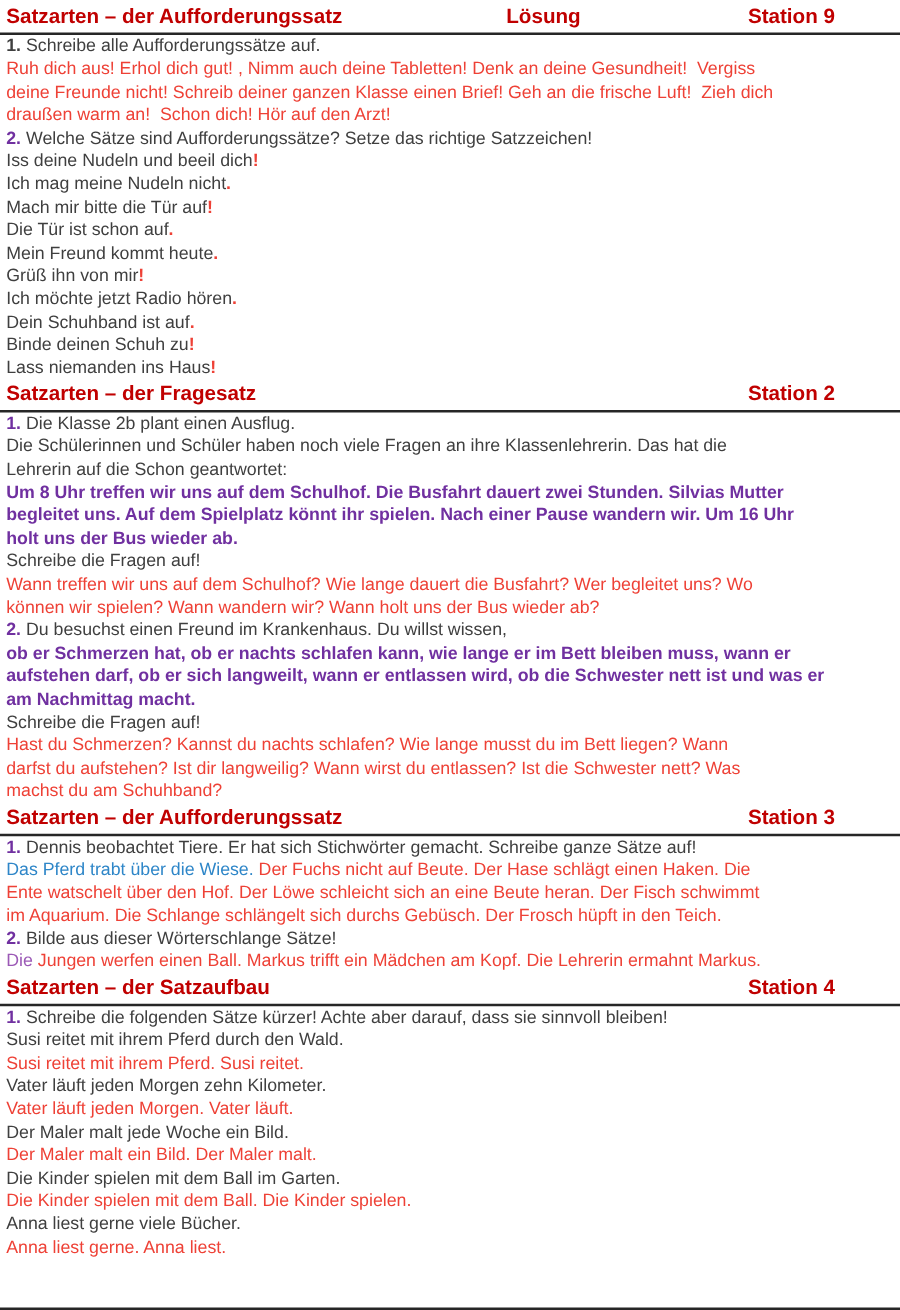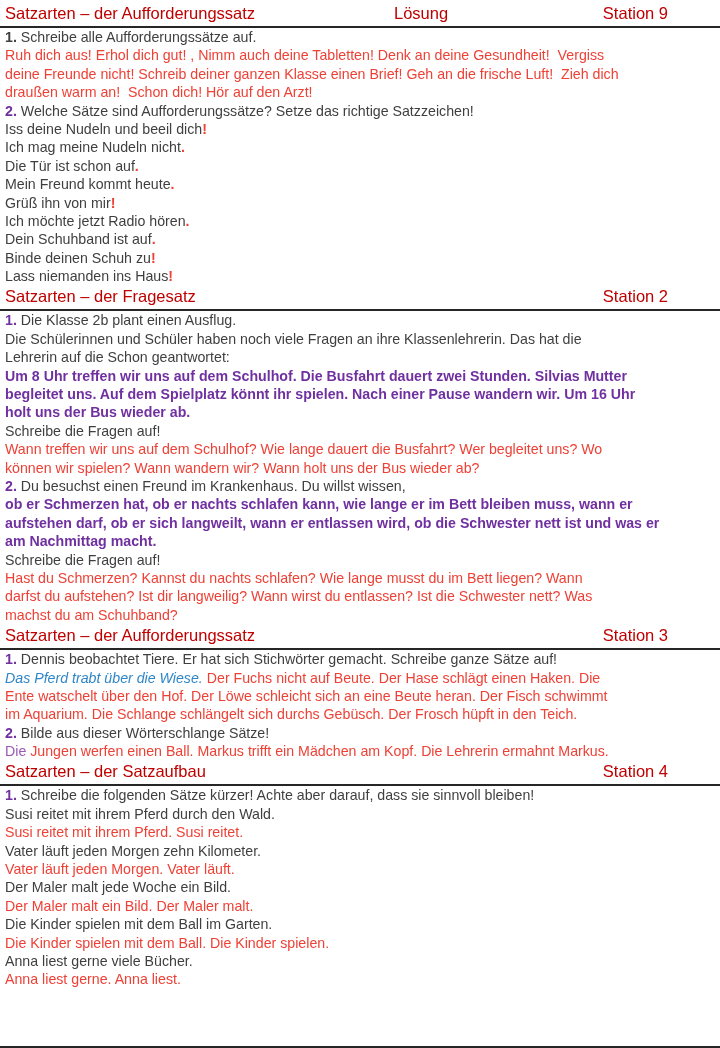--- a/index.html
+++ b/index.html
@@ -4,57 +4,58 @@
 <style>
   html,body{margin:0;padding:0}
   body{
     width:720px;height:1048px;background:#ffffff;position:relative;overflow:hidden;
     font-family:"Liberation Sans","DejaVu Sans",sans-serif;
     font-size:14.2px;color:var(--text,#3f3f3f);
   }
   .worksheet{padding-top:2px}
   .sec-header{
     position:relative;
-    font-weight:normal;font-size:16.5px;line-height:20px;
+    font-weight:bold;font-size:16.5px;line-height:20px;
     color:var(--header_red,#c00000);
     border-bottom:2px solid var(--rule,#262626);
     padding:1px 6px 3px 5px;
   }
-  .sec-center{position:absolute;left:394px;top:1px}
+  .sec-center{position:absolute;left:405px;top:1px}
   .sec-station{position:absolute;right:52px;top:1px}
   .line{
     line-height:18.4px;height:18.4px;
     padding:0 6px 0 5px;
     white-space:pre;overflow:hidden;
   }
   .t-b{color:var(--text,#3f3f3f)}
   .t-bb{color:var(--text,#3f3f3f);font-weight:bold}
   .t-r{color:var(--answer_red,#ee4136)}
   .t-rb{color:var(--answer_red,#ee4136);font-weight:bold}
   .t-p{color:var(--purple,#7030a0);font-weight:bold}
   .t-pr{color:var(--purple_light,#9b59b6)}
-  .t-bl{color:var(--blue,#2e86c8);font-style:italic}
+  .t-bl{color:var(--blue,#2e86c8);}
   .bottom-rule{
     position:absolute;left:0;right:0;bottom:0;height:0;
     border-top:2px solid var(--rule,#262626);
   }
 </style>
 </head>
 <body>
 
 <div class="worksheet">
     <section class="section">
       <div class="sec-header"><span class="sec-title">Satzarten – der Aufforderungssatz</span><span class="sec-center">Lösung</span><span class="sec-station">Station 9</span></div>
       <div class="line"><span class="t-bb">1.</span><span class="t-b"> Schreibe alle Aufforderungssätze auf.</span></div>
       <div class="line"><span class="t-r">Ruh dich aus! Erhol dich gut! , Nimm auch deine Tabletten! Denk an deine Gesundheit!  Vergiss</span></div>
       <div class="line"><span class="t-r">deine Freunde nicht! Schreib deiner ganzen Klasse einen Brief! Geh an die frische Luft!  Zieh dich</span></div>
       <div class="line"><span class="t-r">draußen warm an!  Schon dich! Hör auf den Arzt!</span></div>
       <div class="line"><span class="t-p">2.</span><span class="t-b"> Welche Sätze sind Aufforderungssätze? Setze das richtige Satzzeichen!</span></div>
       <div class="line"><span class="t-b">Iss deine Nudeln und beeil dich</span><span class="t-rb">!</span></div>
       <div class="line"><span class="t-b">Ich mag meine Nudeln nicht</span><span class="t-rb">.</span></div>
+      <div class="line"><span class="t-b">Mach mir bitte die Tür auf</span><span class="t-rb">!</span></div>
       <div class="line"><span class="t-b">Die Tür ist schon auf</span><span class="t-rb">.</span></div>
       <div class="line"><span class="t-b">Mein Freund kommt heute</span><span class="t-rb">.</span></div>
       <div class="line"><span class="t-b">Grüß ihn von mir</span><span class="t-rb">!</span></div>
       <div class="line"><span class="t-b">Ich möchte jetzt Radio hören</span><span class="t-rb">.</span></div>
       <div class="line"><span class="t-b">Dein Schuhband ist auf</span><span class="t-rb">.</span></div>
       <div class="line"><span class="t-b">Binde deinen Schuh zu</span><span class="t-rb">!</span></div>
       <div class="line"><span class="t-b">Lass niemanden ins Haus</span><span class="t-rb">!</span></div>
     </section>
     <section class="section">
       <div class="sec-header"><span class="sec-title">Satzarten – der Fragesatz</span><span class="sec-station">Station 2</span></div>

